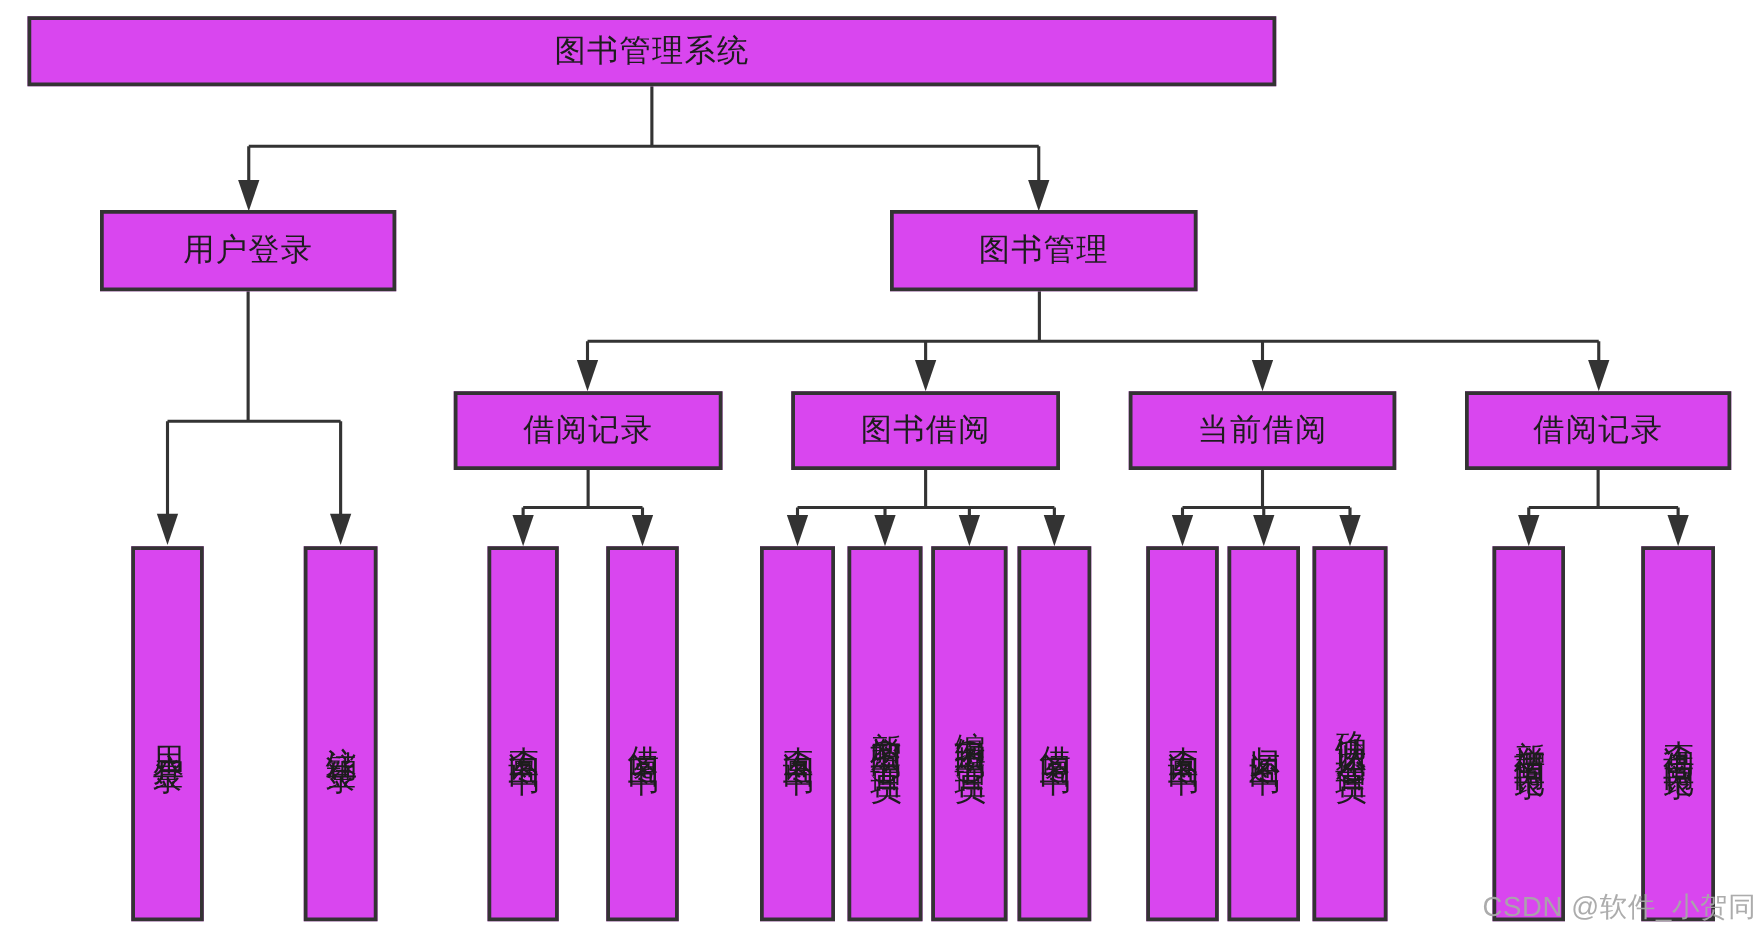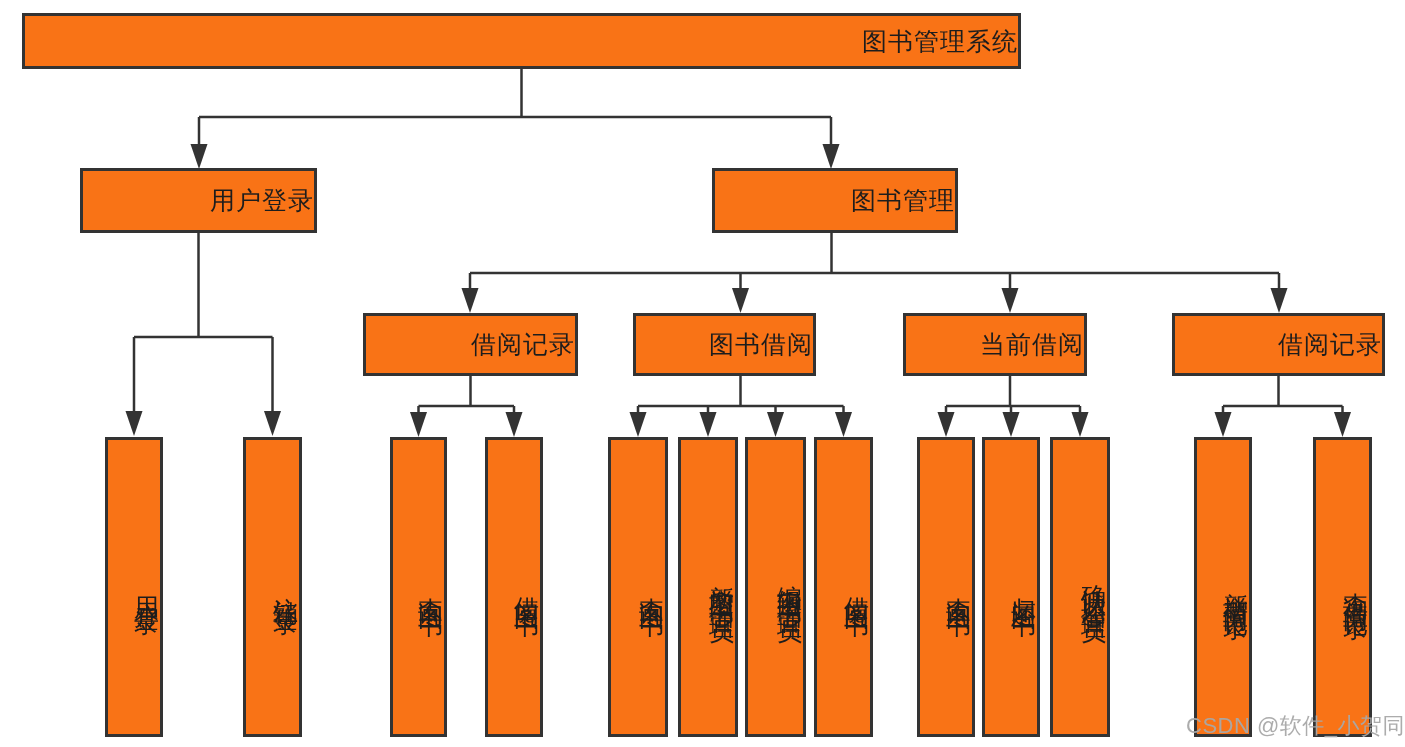--- a/index.html
+++ b/index.html
@@ -15,25 +15,25 @@
     left: 0; top: 0;
     width: 1405px; height: 747px;
   }
   svg.connectors {
     position: absolute;
     left: 0; top: 0;
     width: 1405px; height: 747px;
   }
   .node {
     position: absolute;
-    background: #f97316;
+    background: #d946ef;
     border: 3px solid #333333;
     display: flex;
     align-items: center;
-    justify-content: flex-end;
+    justify-content: center;
     color: #1d1d1d;
   }
   .hbox {
     font-size: 25px;
     letter-spacing: 1px;
     white-space: nowrap;
   }
   .vbox span {
     writing-mode: vertical-rl;
     text-orientation: mixed;
@@ -132,24 +132,24 @@
   <div class="node hbox" style="left:80px; top:168px; width:237px; height:65px;">
     <span>用户登录</span>
   </div>
   <div class="node hbox" style="left:712px; top:168px; width:246px; height:65px;">
     <span>图书管理</span>
   </div>
 
   <div class="node hbox" style="left:363px; top:313px; width:215px; height:63px;">
     <span>借阅记录</span>
   </div>
-  <div class="node hbox" style="left:633px; top:313px; width:183px; height:63px;">
+  <div class="node hbox" style="left:633px; top:313px; width:215px; height:63px;">
     <span>图书借阅</span>
   </div>
-  <div class="node hbox" style="left:903px; top:313px; width:184px; height:63px;">
+  <div class="node hbox" style="left:903px; top:313px; width:214px; height:63px;">
     <span>当前借阅</span>
   </div>
   <div class="node hbox" style="left:1172px; top:313px; width:213px; height:63px;">
     <span>借阅记录</span>
   </div>
 
   <div class="node vbox" style="left:105px; top:437px; width:58px; height:300px;">
     <span>用户登录</span>
   </div>
   <div class="node vbox" style="left:243px; top:437px; width:59px; height:300px;">

